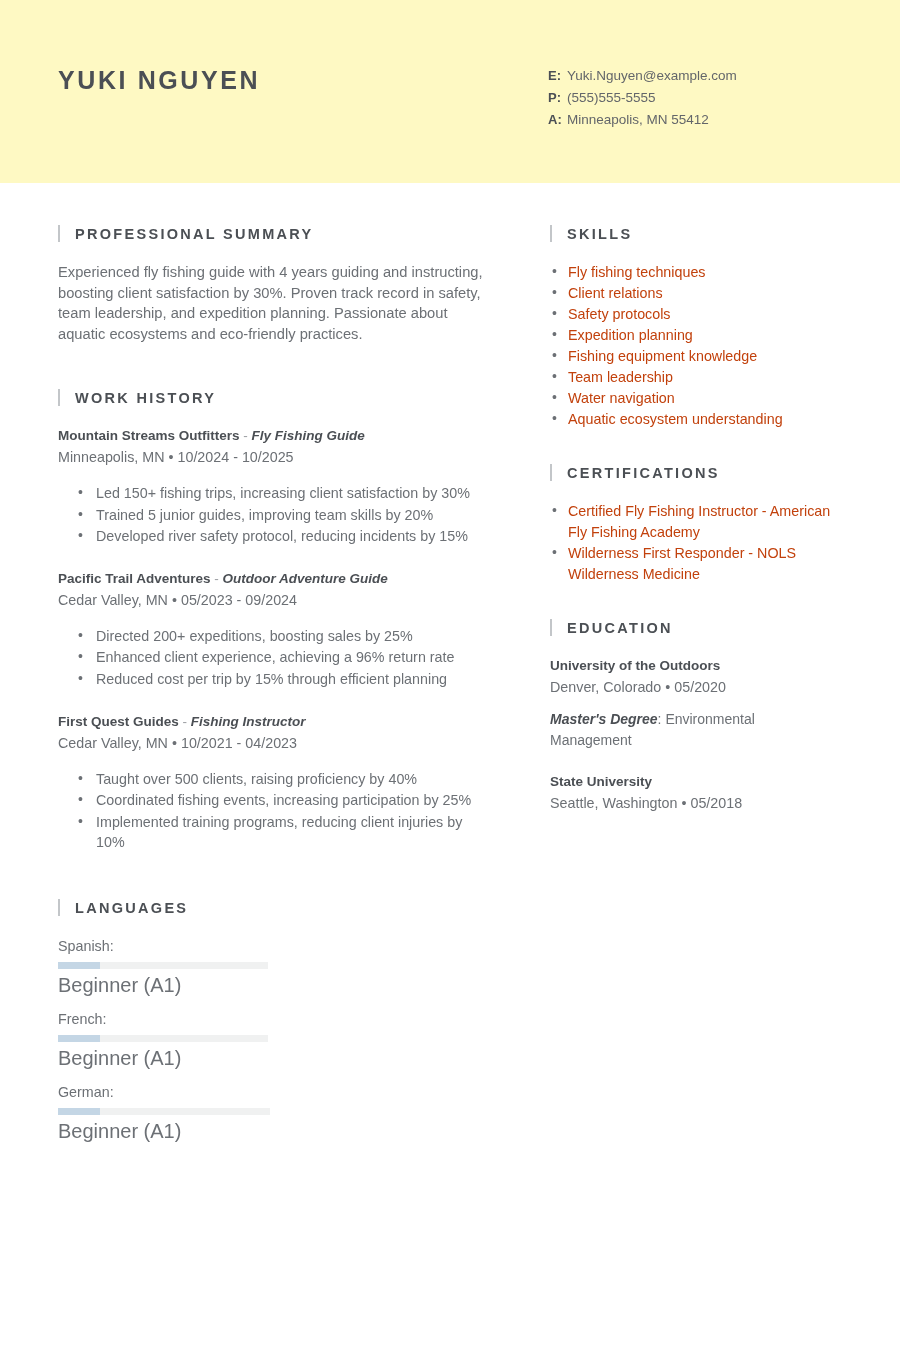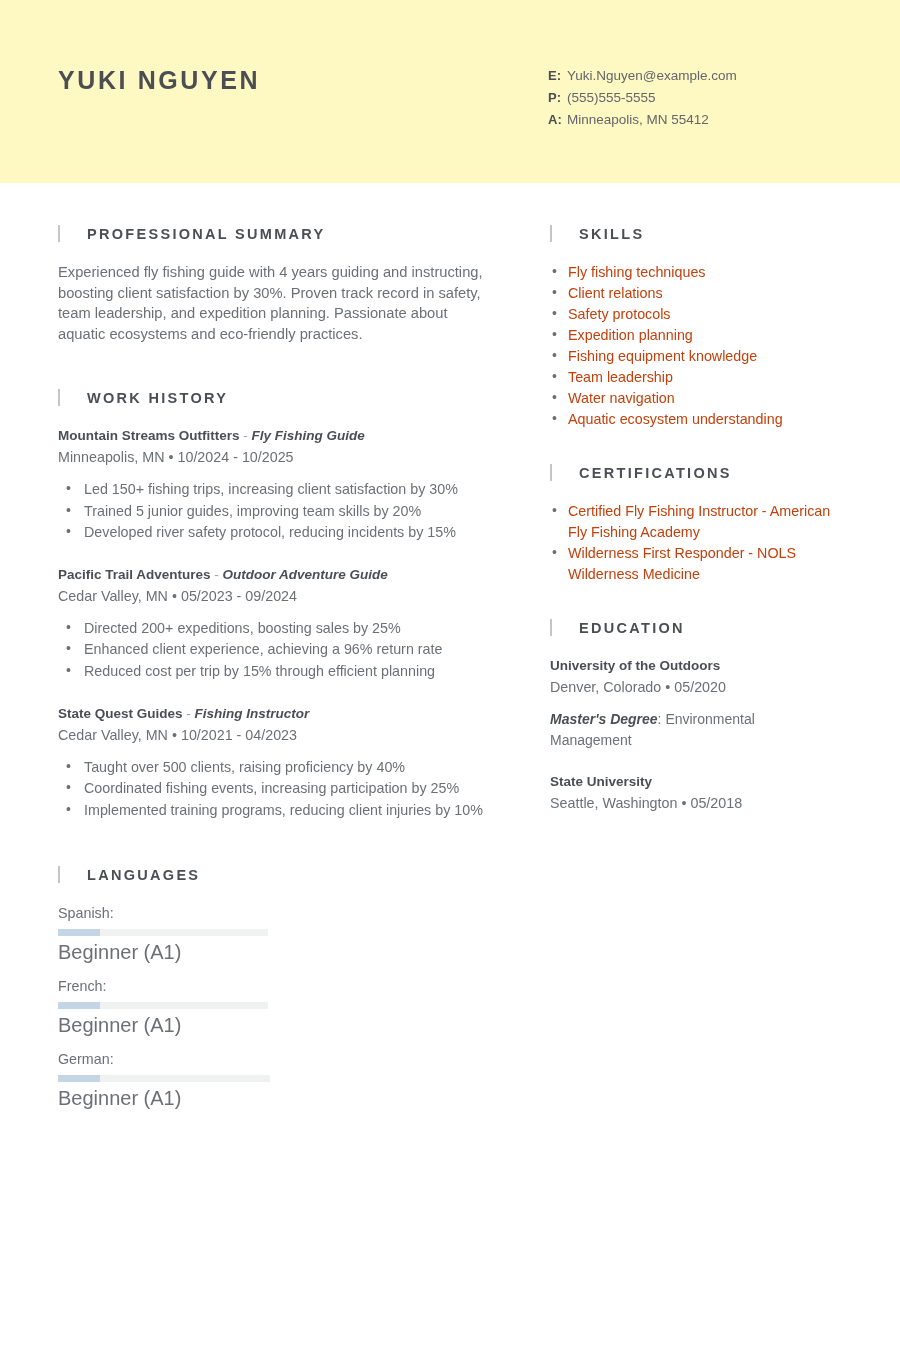--- a/index.html
+++ b/index.html
@@ -88,21 +88,20 @@
   }
 
   
   .section {
     margin-bottom: 4px;
   }
   .section-head {
     display: flex;
     align-items: flex-end;
     margin-bottom: 20px;
-    gap: 12px;
   }
   .accent-bar {
     width: 2px;
     height: 17px;
     background: #c3c6c9;
     margin-right: 15px;
     flex: 0 0 2px;
   }
   .section-title {
     font-size: 14.5px;
@@ -145,21 +144,21 @@
     font-size: 14.3px;
     line-height: 20px;
     color: #6c7075;
     margin-bottom: 12px;
   }
   .job-meta .dot {
     padding: 0 4px;
   }
   ul.bullets {
     list-style: none;
-    margin: 4px;
+    margin: 16px;
     padding: 0;
   }
   ul.bullets li {
     position: relative;
     padding-left: 22px;
     font-size: 14.3px;
     line-height: 20.6px;
     color: #6c7075;
     margin-bottom: 1px;
   }
@@ -337,21 +336,21 @@
           </div>
           <ul class="bullets">
             <li>Directed 200+ expeditions, boosting sales by 25%</li>
             <li>Enhanced client experience, achieving a 96% return rate</li>
             <li>Reduced cost per trip by 15% through efficient planning</li>
           </ul>
         </div>
 
         <div class="job">
           <div class="job-title-line">
-            <span class="job-company">State Quest Guides</span><span class="job-sep"> - </span><span class="job-role">Fishing Instructor</span>
+            <span class="job-company">First Quest Guides</span><span class="job-sep"> - </span><span class="job-role">Fishing Instructor</span>
           </div>
           <div class="job-meta">
             <span>Cedar Valley, MN</span><span class="dot">•</span><span>10/2021 - 04/2023</span>
           </div>
           <ul class="bullets">
             <li>Taught over 500 clients, raising proficiency by 40%</li>
             <li>Coordinated fishing events, increasing participation by 25%</li>
             <li>Implemented training programs, reducing client injuries by 10%</li>
           </ul>
         </div>

